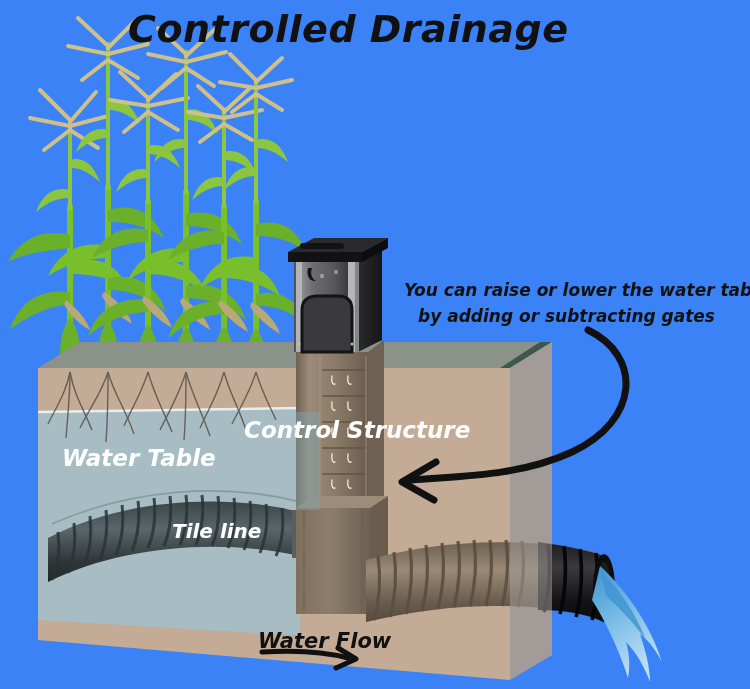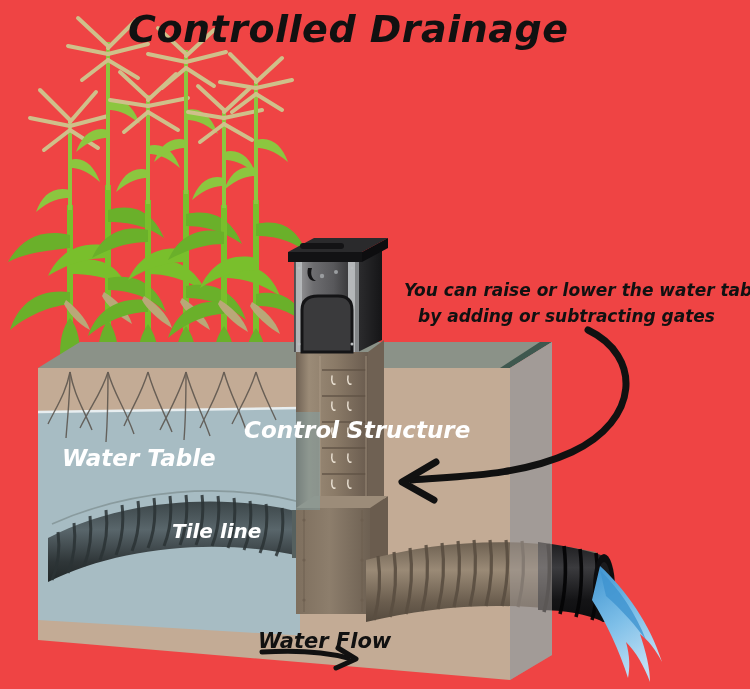--- a/index.html
+++ b/index.html
@@ -12,21 +12,21 @@
     height: 689px;
     position: relative;
     overflow: hidden;
     font-family: "DejaVu Sans", sans-serif;
   }
   #stage {
     position: absolute;
     inset: 0;
     width: 750px;
     height: 689px;
-    background: #ef4444;
+    background: #3b82f6;
     text-align: right;
   }
   svg#scene {
     position: absolute;
     left: 0;
     top: 0;
     width: 750px;
     height: 689px;
     display: block;
   }

